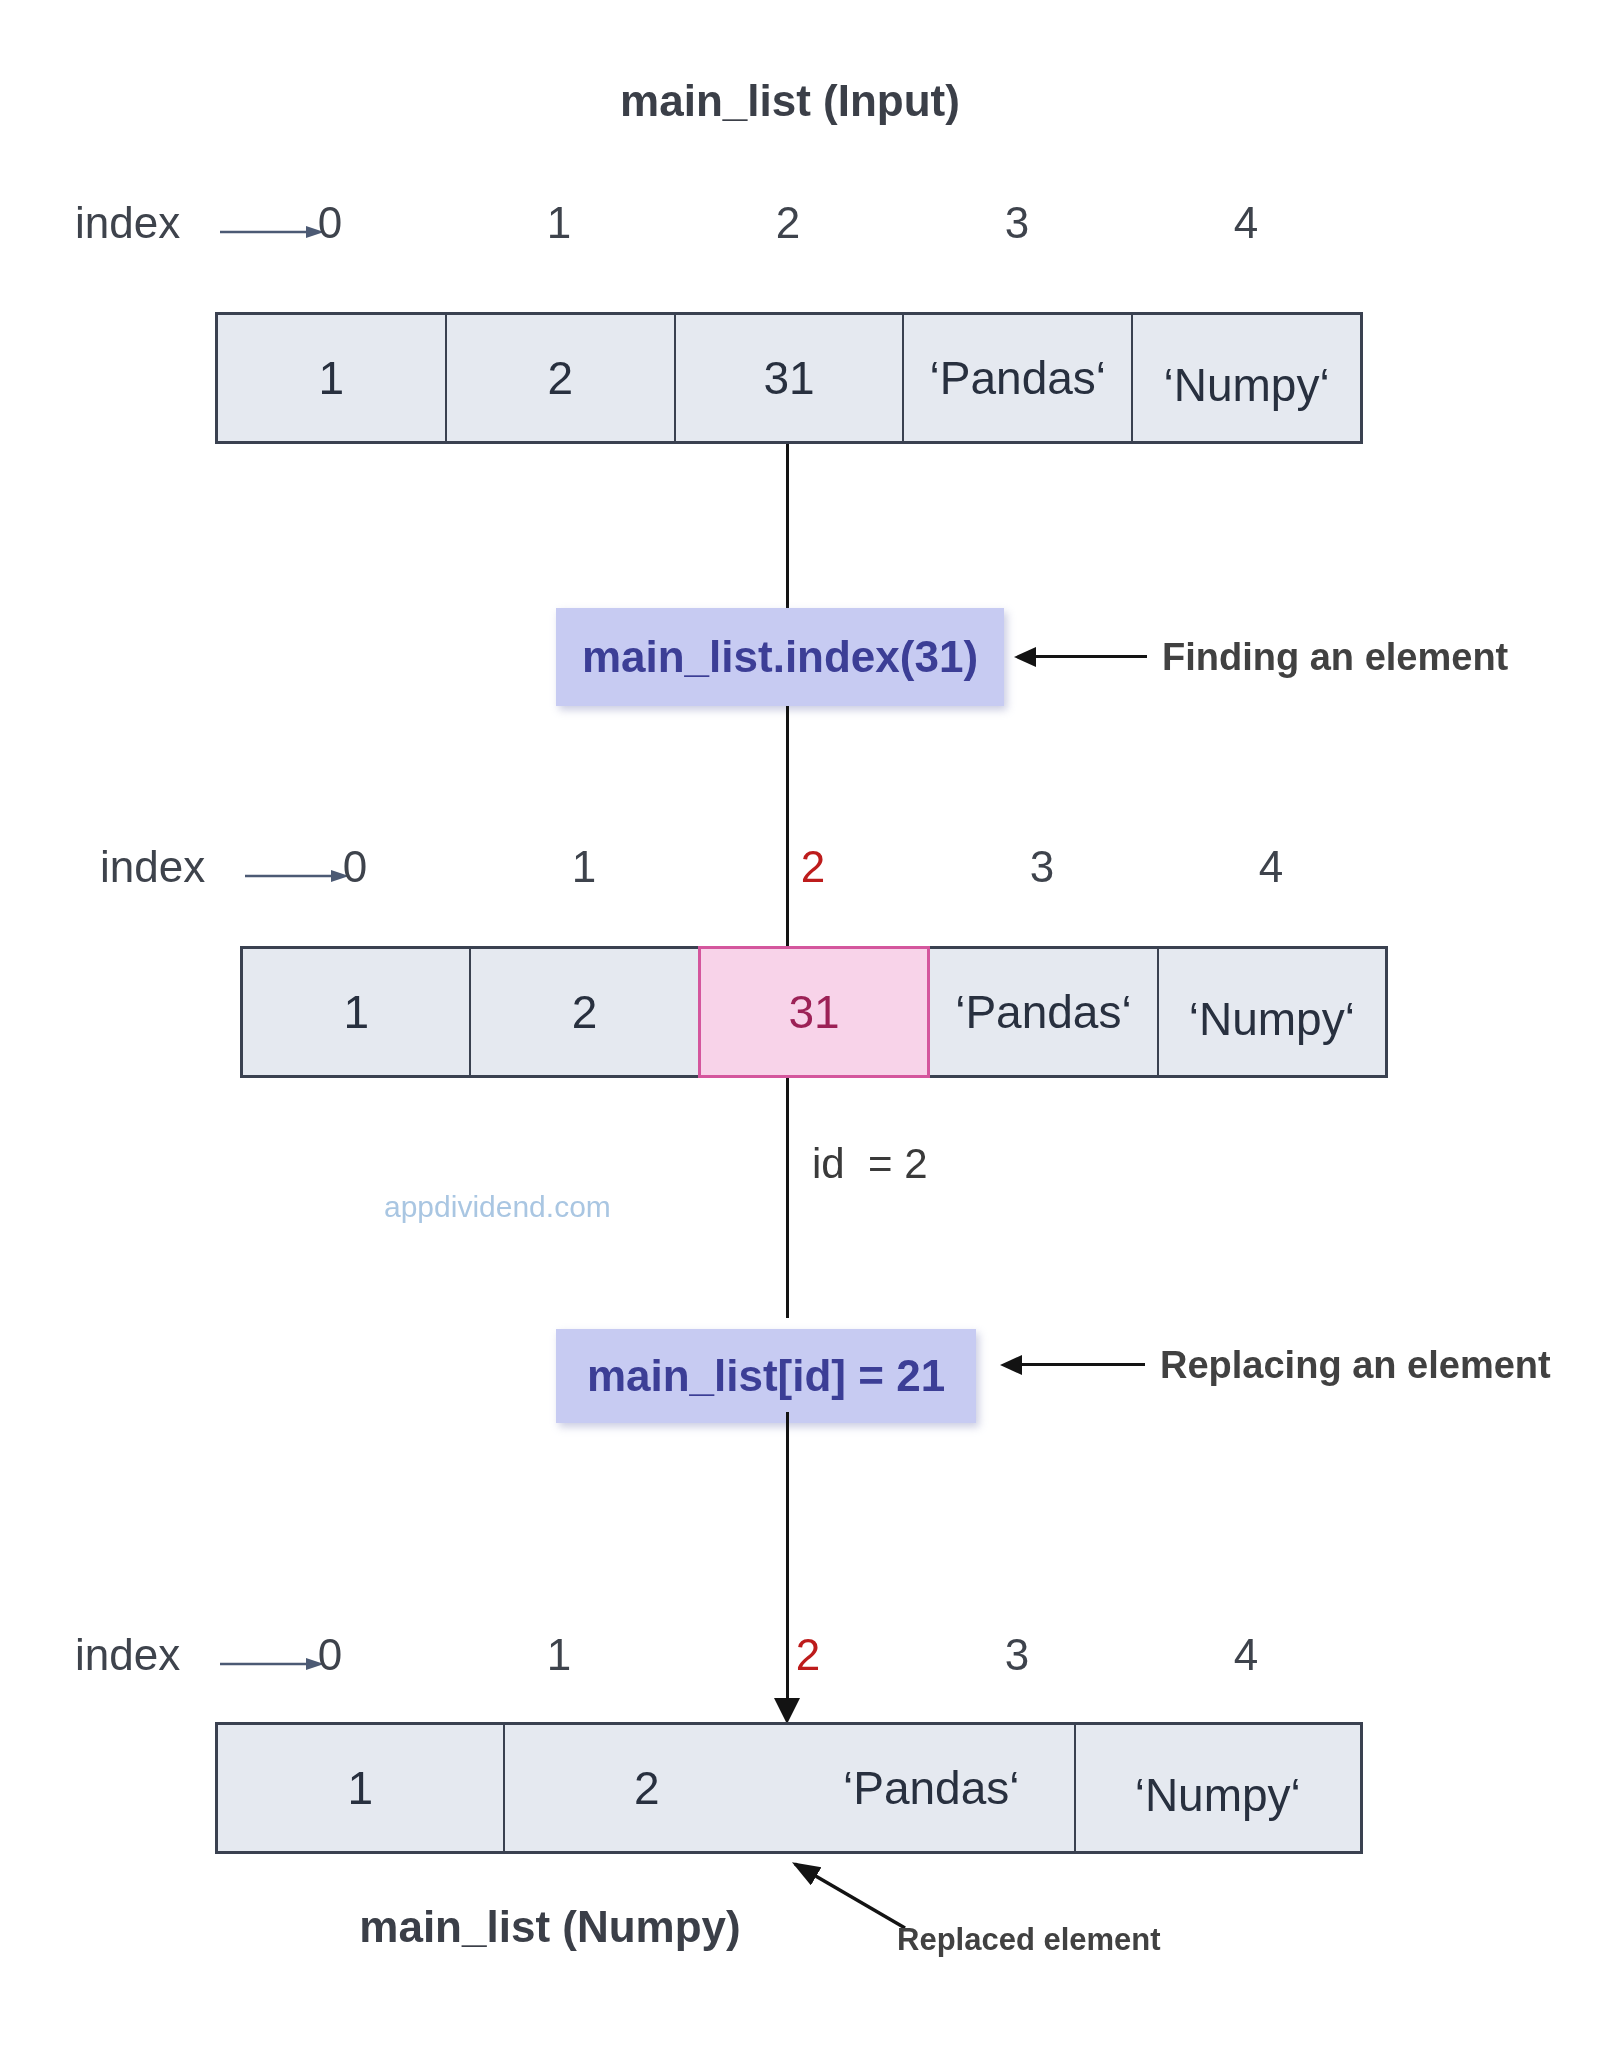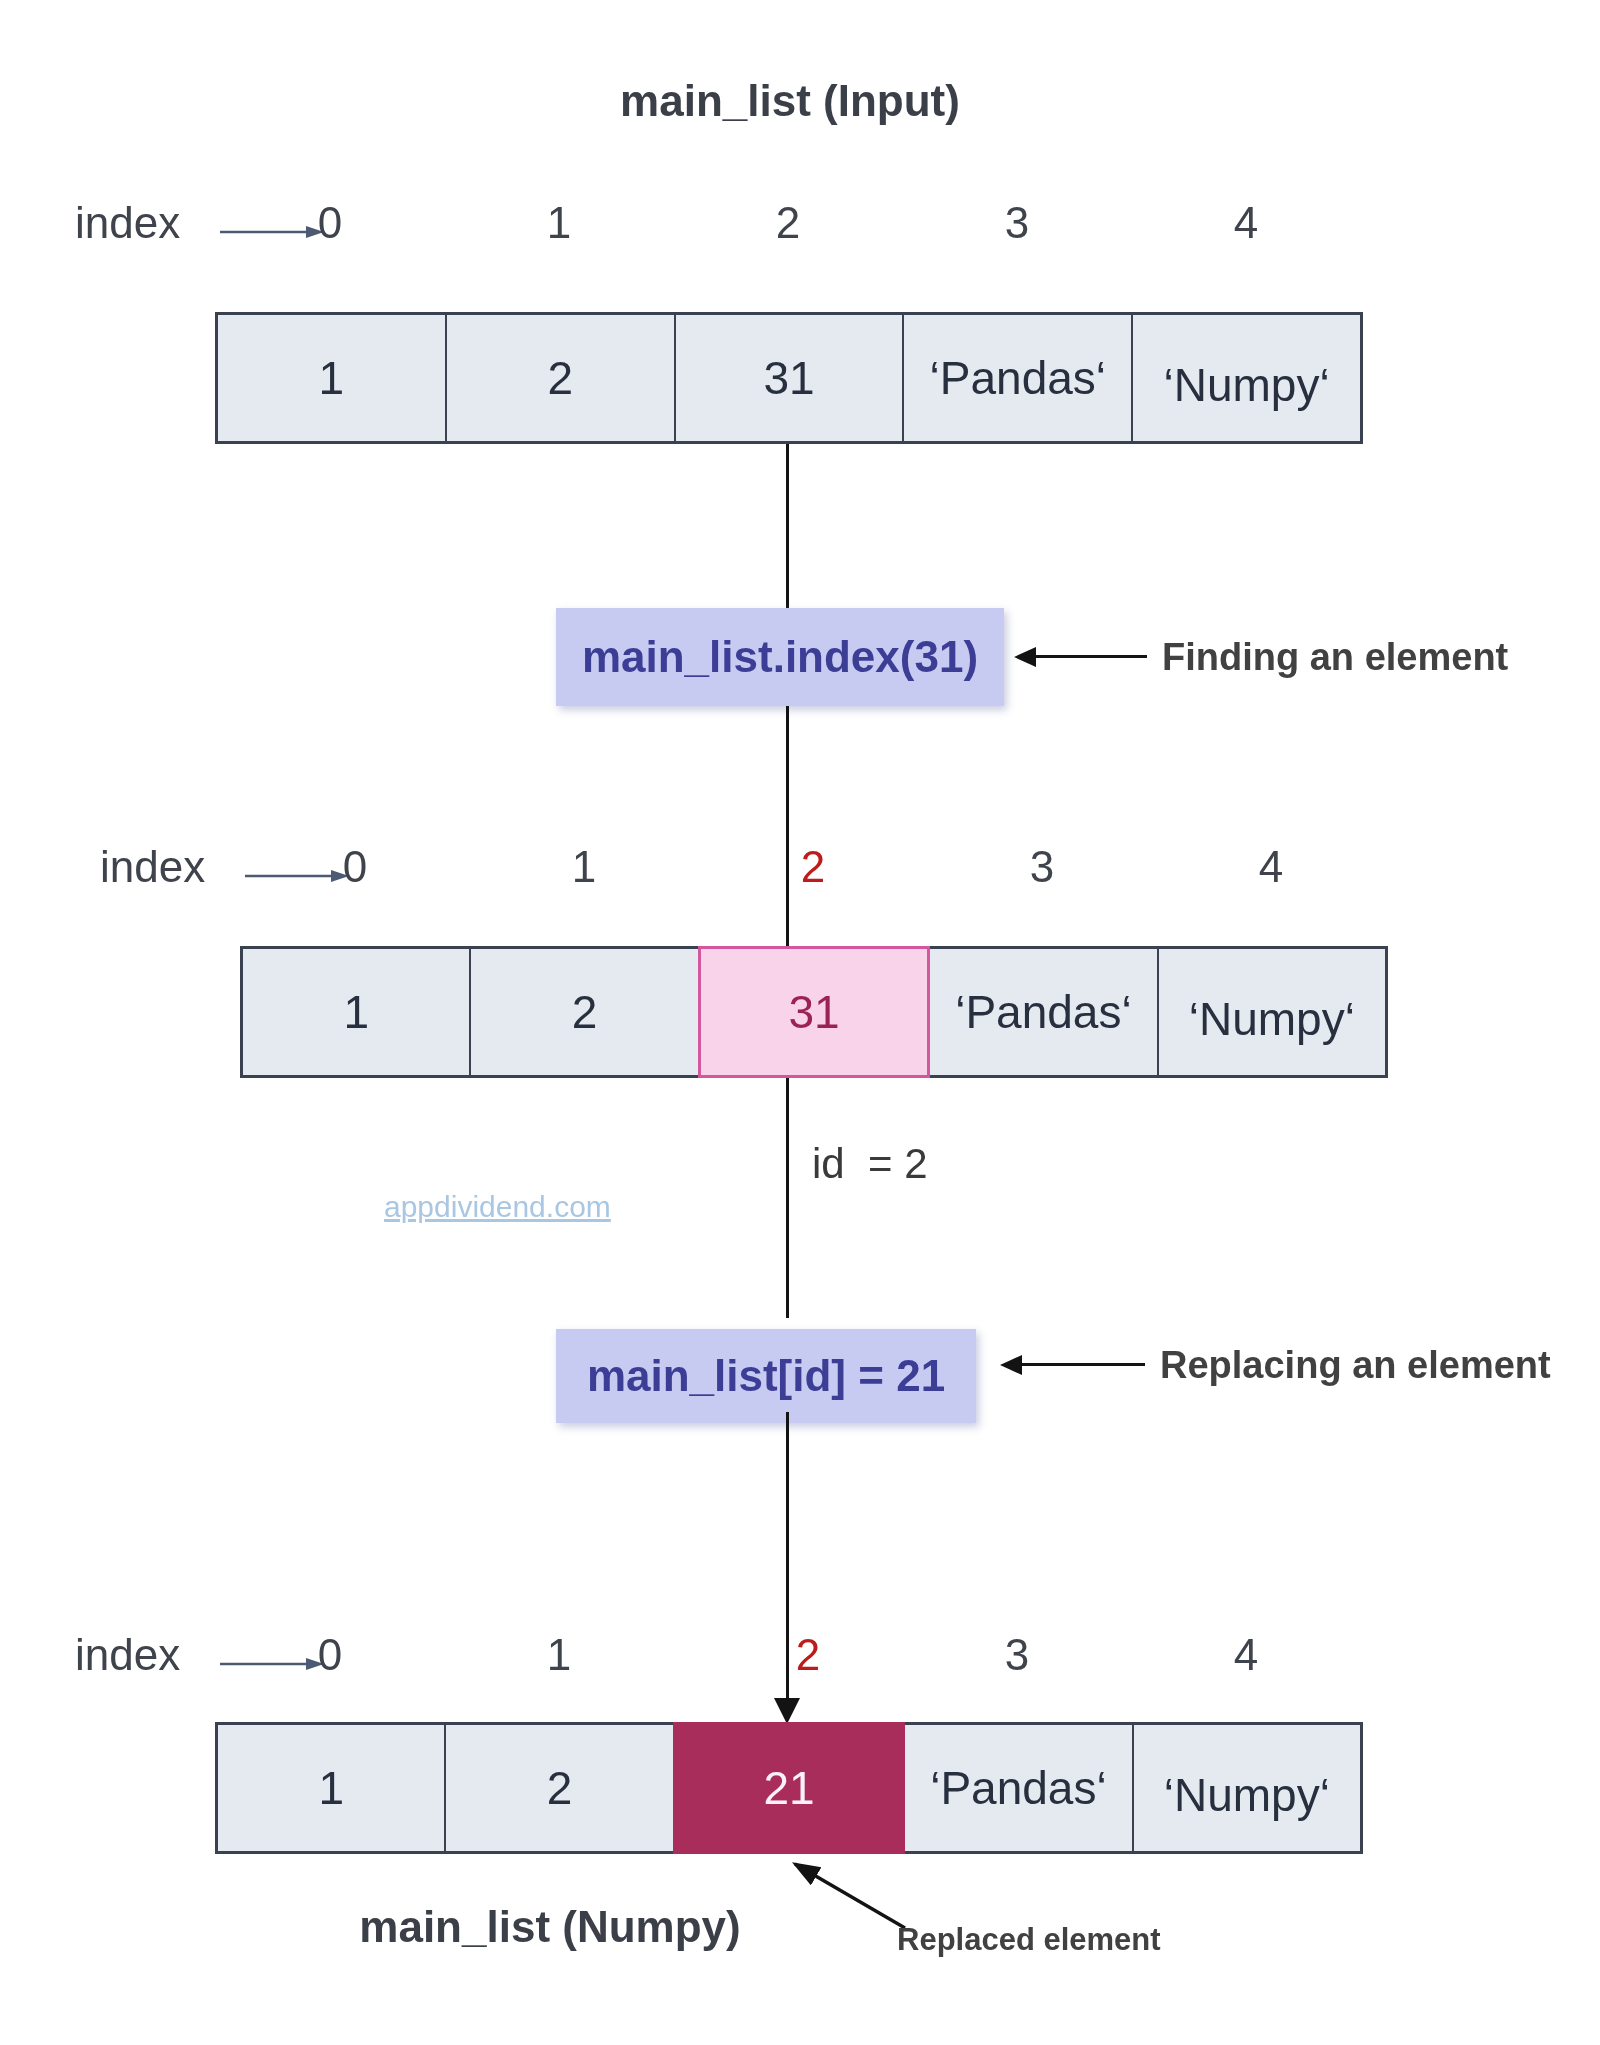--- a/index.html
+++ b/index.html
@@ -107,21 +107,20 @@
   .id-text {
     position:absolute;
     font-size:42px; color:#3a3a3a;
     white-space:pre;
   }
 
   .watermark {
     position:absolute;
     font-size:30px; color:#a9c6e2;
     white-space:nowrap;
-    text-decoration:underline;
   }
 </style>
 </head>
 <body>
 
 <div class="canvas">
 
   <div class="list-title" style="left:390px; top:76px; width:800px;">main_list (Input)</div>
 
   <span class="idx-label" style="left:75px; top:198px;">index</span>
@@ -192,21 +191,20 @@
   </svg>
   <span class="idx-num" style="left:300px; top:1630px;">0</span>
   <span class="idx-num" style="left:529px; top:1630px;">1</span>
   <span class="idx-num red" style="left:778px; top:1630px;">2</span>
   <span class="idx-num" style="left:987px; top:1630px;">3</span>
   <span class="idx-num" style="left:1216px; top:1630px;">4</span>
 
   <div class="list-table" style="left:215px; top:1722px;">
     <div class="cell">1</div>
     <div class="cell no-div">2</div>
-    <div class="cell hl-maroon">21</div>
     <div class="cell">‘Pandas‘</div>
     <div class="cell">‘Numpy‘</div>
   </div>
 
   <div class="list-title" style="left:250px; top:1902px; width:600px;">main_list (Numpy)</div>
 
   <svg class="abs" style="left:765px; top:1848px;" width="150" height="88" viewBox="0 0 150 88">
     <defs>
       <marker id="ah" markerWidth="10" markerHeight="8" refX="7" refY="3" orient="auto" markerUnits="strokeWidth">
         <path d="M0,0 L8,3 L0,6 Z" fill="#131313"></path>

